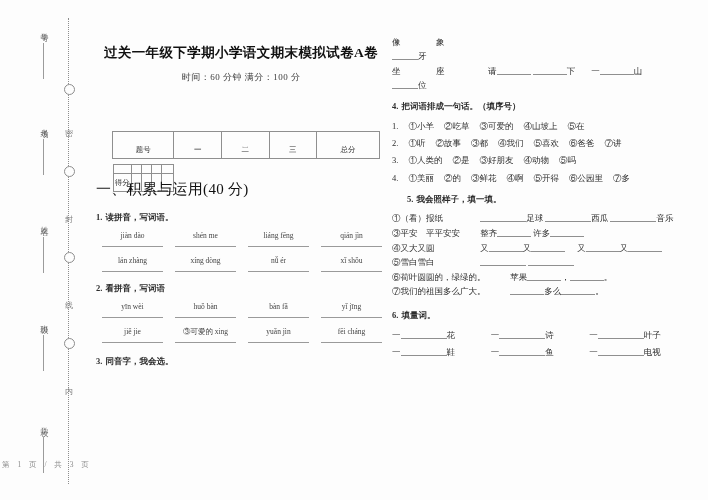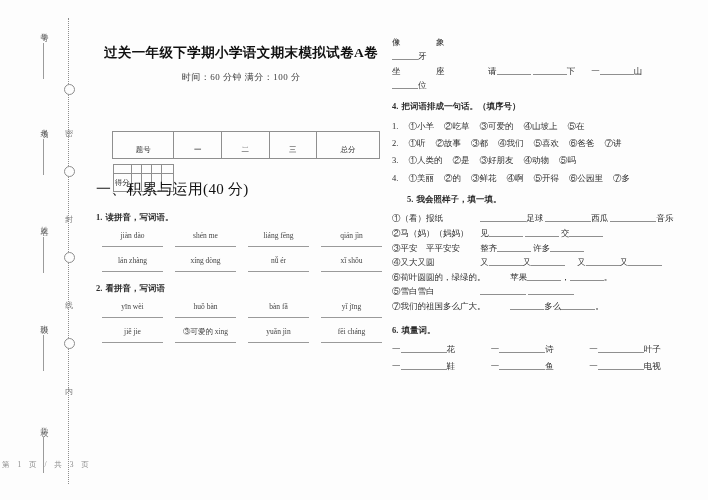--- a/index.html
+++ b/index.html
@@ -319,20 +319,23 @@
           </div>
         <div class="pin-cell">
             <span class="writeline"></span>
           </div>
         <div class="pin-cell">
             <span class="writeline"></span>
           </div>
       </div>
     </div>
 
+    <div class="q-line" style="margin-top:12px;">
+      <span class="q-num">3.</span><span>同音字，我会选。</span>
+    </div>
   </div>
 
   <div class="col-right">
 
     <div class="homo-grid">
       <div class="homo-row">
         <span class="homo-c1">像</span>
         <span class="homo-c2">象</span>
       </div>
       <div class="homo-row">
@@ -377,43 +380,37 @@
       <span class="q-num">5.</span><span>我会照样子，填一填。</span>
     </div>
 
     <div class="ex-line">
       <span class="ex-head">①（看）报纸</span>
       <span class="blank b-lg"></span><span>足球</span>
       <span class="blank b-lg"></span><span>西瓜</span>
       <span class="blank b-lg"></span><span>音乐</span>
     </div>
     <div class="ex-line">
-      <span class="ex-head">②马（妈）（妈妈）</span>
-      <span>见</span><span class="blank b-md"></span>
-      <span class="blank b-md"></span>
-      <span>交</span><span class="blank b-md"></span>
-    </div>
-    <div class="ex-line">
       <span class="ex-head">③平安　平平安安</span>
       <span>整齐</span><span class="blank b-md"></span>
       <span>许多</span><span class="blank b-md"></span>
     </div>
     <div class="ex-line">
       <span class="ex-head">④又大又圆</span>
       <span>又</span><span class="blank b-md"></span><span>又</span><span class="blank b-md"></span>
       <span style="margin-left:10px;">又</span><span class="blank b-md"></span><span>又</span><span class="blank b-md"></span>
     </div>
     <div class="ex-line">
-      <span class="ex-head" style="min-width:116px;">⑥荷叶圆圆的，绿绿的。</span>
-      <span>苹果</span><span class="blank b-md"></span>，<span class="blank b-md"></span>。
-    </div>
-    <div class="ex-line">
       <span class="ex-head">⑤雪白雪白</span>
       <span class="blank b-lg"></span>
       <span class="blank b-lg"></span>
+    </div>
+    <div class="ex-line">
+      <span class="ex-head" style="min-width:116px;">⑥荷叶圆圆的，绿绿的。</span>
+      <span>苹果</span><span class="blank b-md"></span>，<span class="blank b-md"></span>。
     </div>
     <div class="ex-line">
       <span class="ex-head" style="min-width:116px;">⑦我们的祖国多么广大。</span>
       <span class="blank b-md"></span><span>多么</span><span class="blank b-md"></span>。
     </div>
 
     <div class="q-line" style="margin-top:10px;">
       <span class="q-num">6.</span><span>填量词。</span>
     </div>
     <div class="mw-grid">

